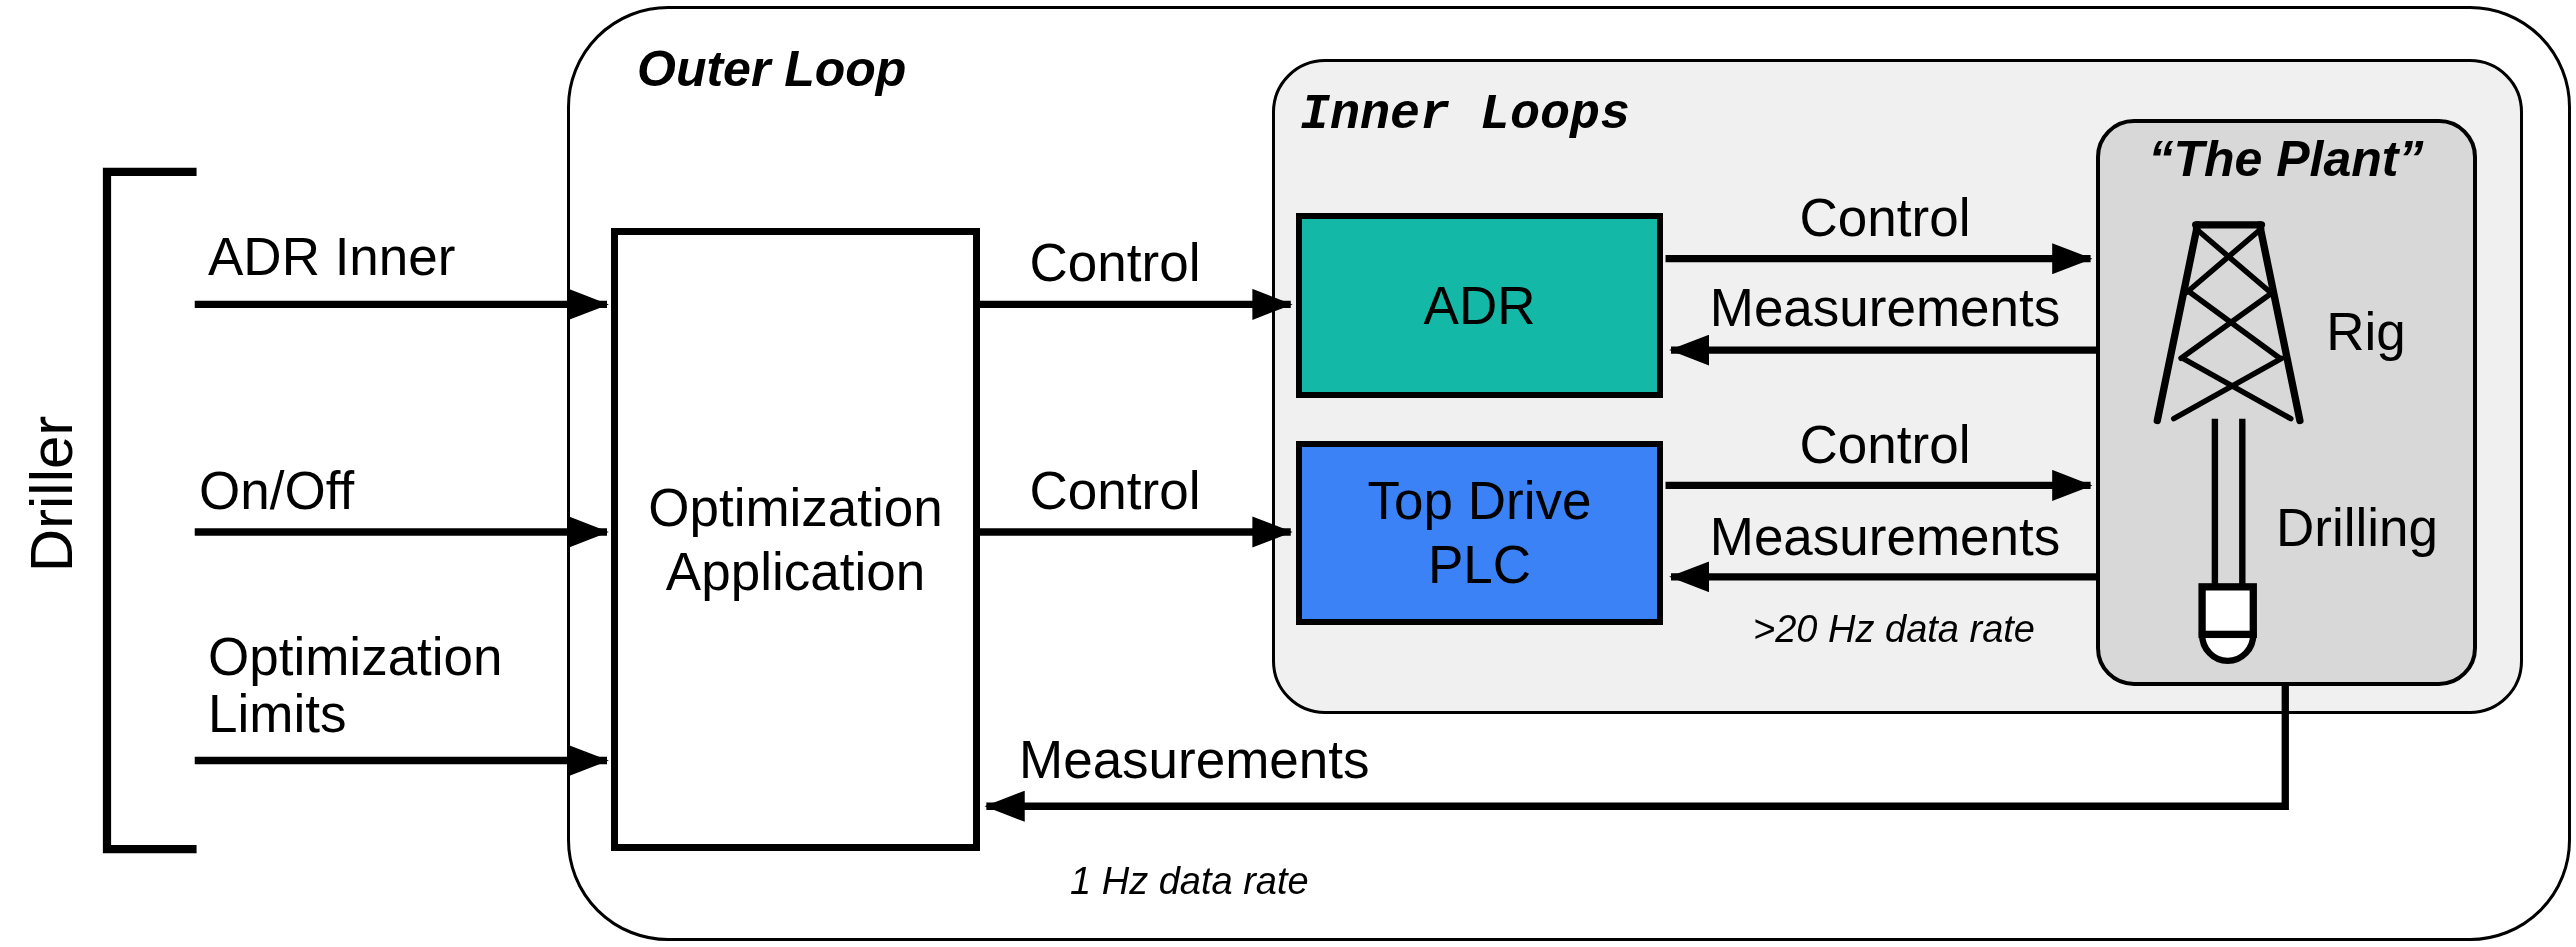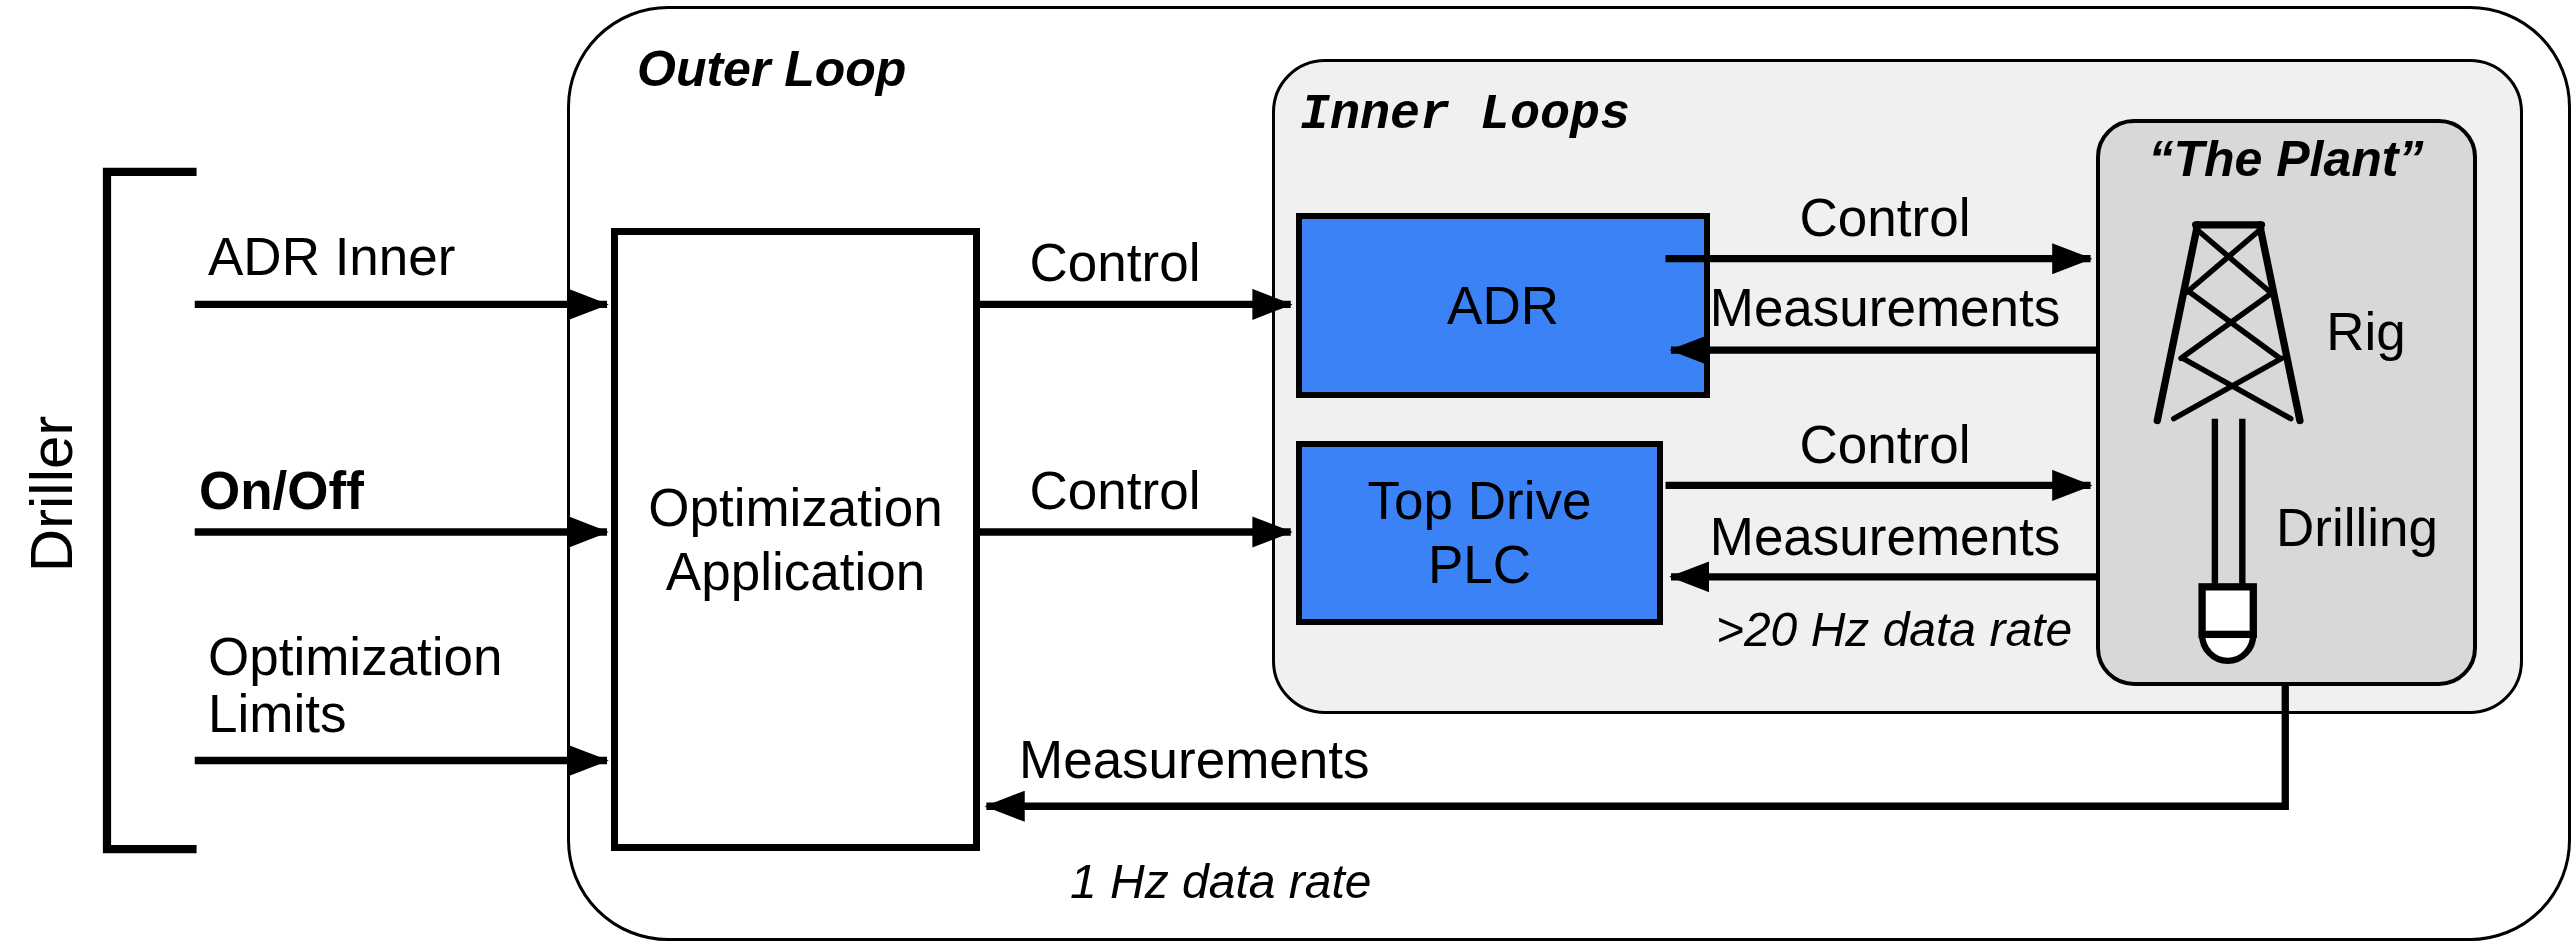--- a/index.html
+++ b/index.html
@@ -8,27 +8,27 @@
     font-family:"Liberation Sans", sans-serif;color:#000;
   }
   .container{position:absolute;box-sizing:border-box;}
   .outer-loop{left:567px;top:6.4px;width:2004px;height:935px;border:3.7px solid #000;border-radius:101px;background:#ffffff;}
   .inner-loops{left:1272px;top:59px;width:1251px;height:655px;border:3.7px solid #000;border-radius:53px;background:#f0f0f0;}
   .plant{left:2096px;top:119px;width:381px;height:567px;border:4.6px solid #000;border-radius:38px;background:#d8d8d8;}
   .loop-title{position:absolute;font-size:50px;font-weight:bold;font-style:italic;white-space:nowrap;}
   .box{position:absolute;box-sizing:border-box;display:flex;align-items:center;justify-content:center;
        text-align:center;font-size:53px;line-height:64px;white-space:pre-line;}
   .opt-app{left:611px;top:228px;width:369px;height:623px;border:7.3px solid #000;background:#ffffff;}
-  .adr-box{left:1296px;top:213px;width:414px;height:185px;border:6.4px solid #000;background:#3b82f6;}
+  .adr-box{left:1296px;top:213px;width:367px;height:185px;border:6.4px solid #000;background:#14b8a6;}
   .td-box{left:1296px;top:441px;width:367px;height:184px;border:6.4px solid #000;background:#3b82f6;}
   .lbl{position:absolute;font-size:53px;line-height:57px;white-space:pre-line;}
   .v-center{transform:translateY(-50%);}
   .c-center{transform:translate(-50%,-50%);text-align:center;white-space:nowrap;}
-  .bold{font-weight:bold;text-align:center;}
-  .rate{font-size:48px;font-style:italic;white-space:nowrap;}
+  .bold{font-weight:normal;text-align:center;}
+  .rate{font-size:38px;font-style:italic;white-space:nowrap;}
   .driller{font-size:60px;transform:translate(-50%,-50%) rotate(-90deg);white-space:nowrap;}
   svg.overlay{position:absolute;left:0;top:0;pointer-events:none;}
 </style>
 </head>
 <body>
 
 <div class="canvas">
 
   <div class="container outer-loop"></div>
   <div class="container inner-loops"></div>

